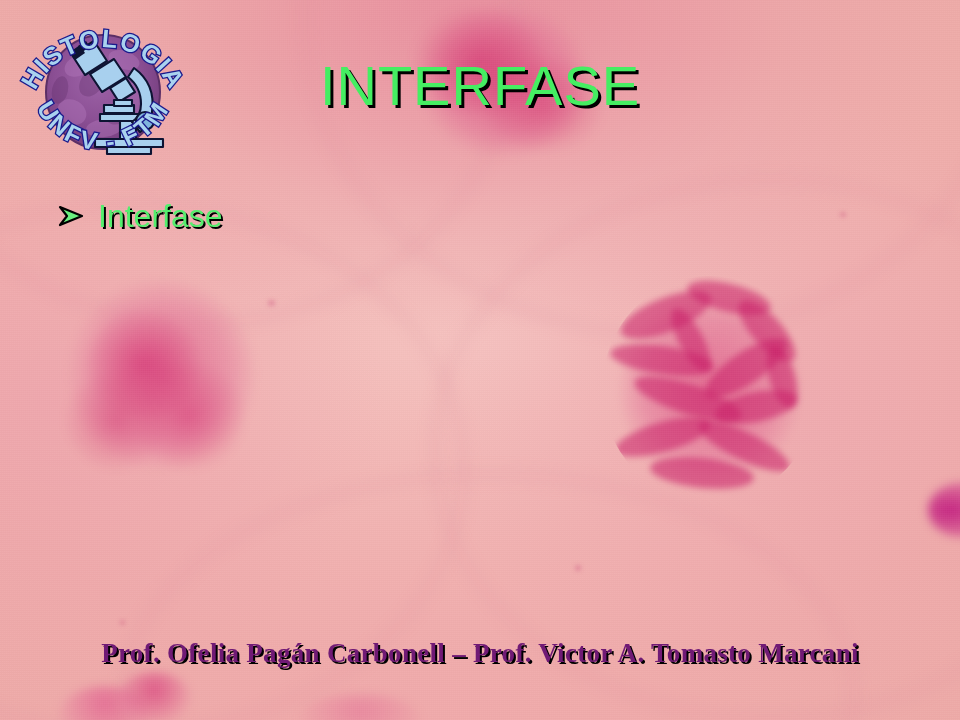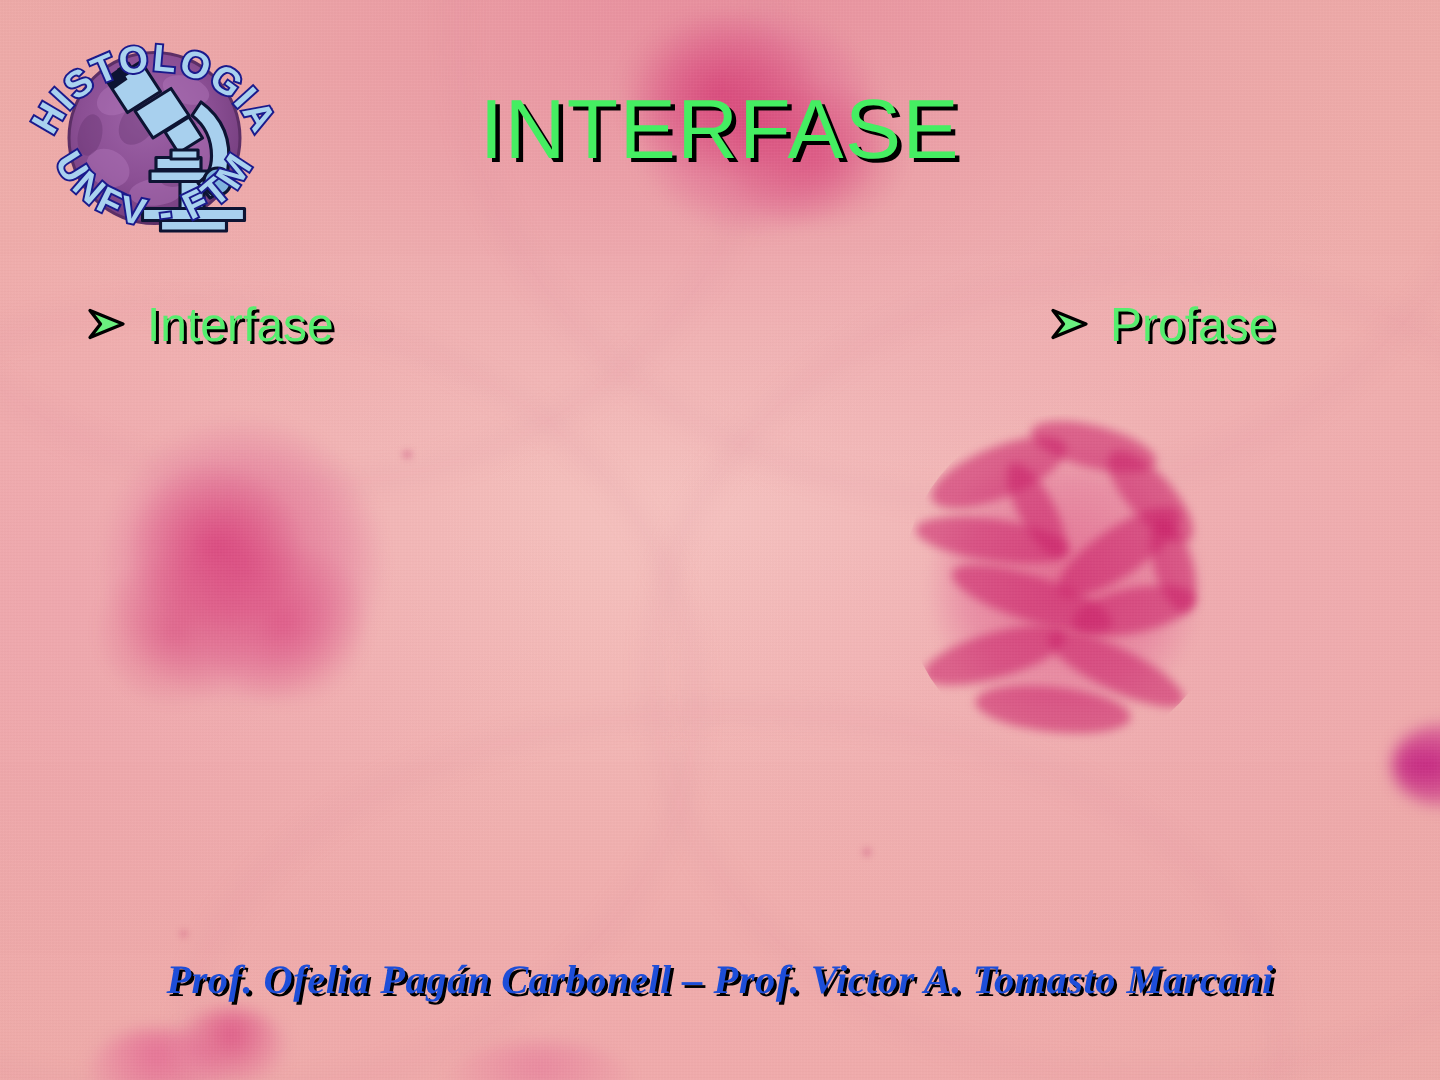--- a/index.html
+++ b/index.html
@@ -174,26 +174,25 @@
     height: 24px;
     flex: 0 0 26px;
   }
   .bullet .arrow svg { display: block; }
   .footer {
     position: absolute;
     left: 0; right: 0;
     top: 640px;
     text-align: center;
     font-family: "Liberation Serif", "DejaVu Serif", serif;
-    font-style: italic;
     font-weight: bold;
     font-size: 27px;
     line-height: 1;
     letter-spacing: 0.3px;
-    color: #1d4ed8;
+    color: #701a75;
     text-shadow: 2px 2px 0 #000;
     white-space: nowrap;
   }
 </style>
 </head>
 <body>
 
 <div id="slide">
 
   <div class="photo">
@@ -298,26 +297,16 @@
     <div class="bullet">
       <span class="arrow">
         <svg viewBox="0 0 26 24" xmlns="http://www.w3.org/2000/svg" aria-hidden="true">
           <path d="M2 3 L24 12 L2 21 L9 12 Z" fill="#6bf07f" stroke="#000" stroke-width="2.2" stroke-linejoin="round"></path>
         </svg>
       </span>
       <span>Interfase</span>
     </div>
   </div>
 
-  <div class="bullet-row bullet-right">
-    <div class="bullet">
-      <span class="arrow">
-        <svg viewBox="0 0 26 24" xmlns="http://www.w3.org/2000/svg" aria-hidden="true">
-          <path d="M2 3 L24 12 L2 21 L9 12 Z" fill="#6bf07f" stroke="#000" stroke-width="2.2" stroke-linejoin="round"></path>
-        </svg>
-      </span>
-      <span>Profase</span>
-    </div>
-  </div>
 
   <div class="footer">Prof. Ofelia Pagán Carbonell – Prof. Victor A. Tomasto Marcani</div>
 
 </div>
 
 </body></html>

